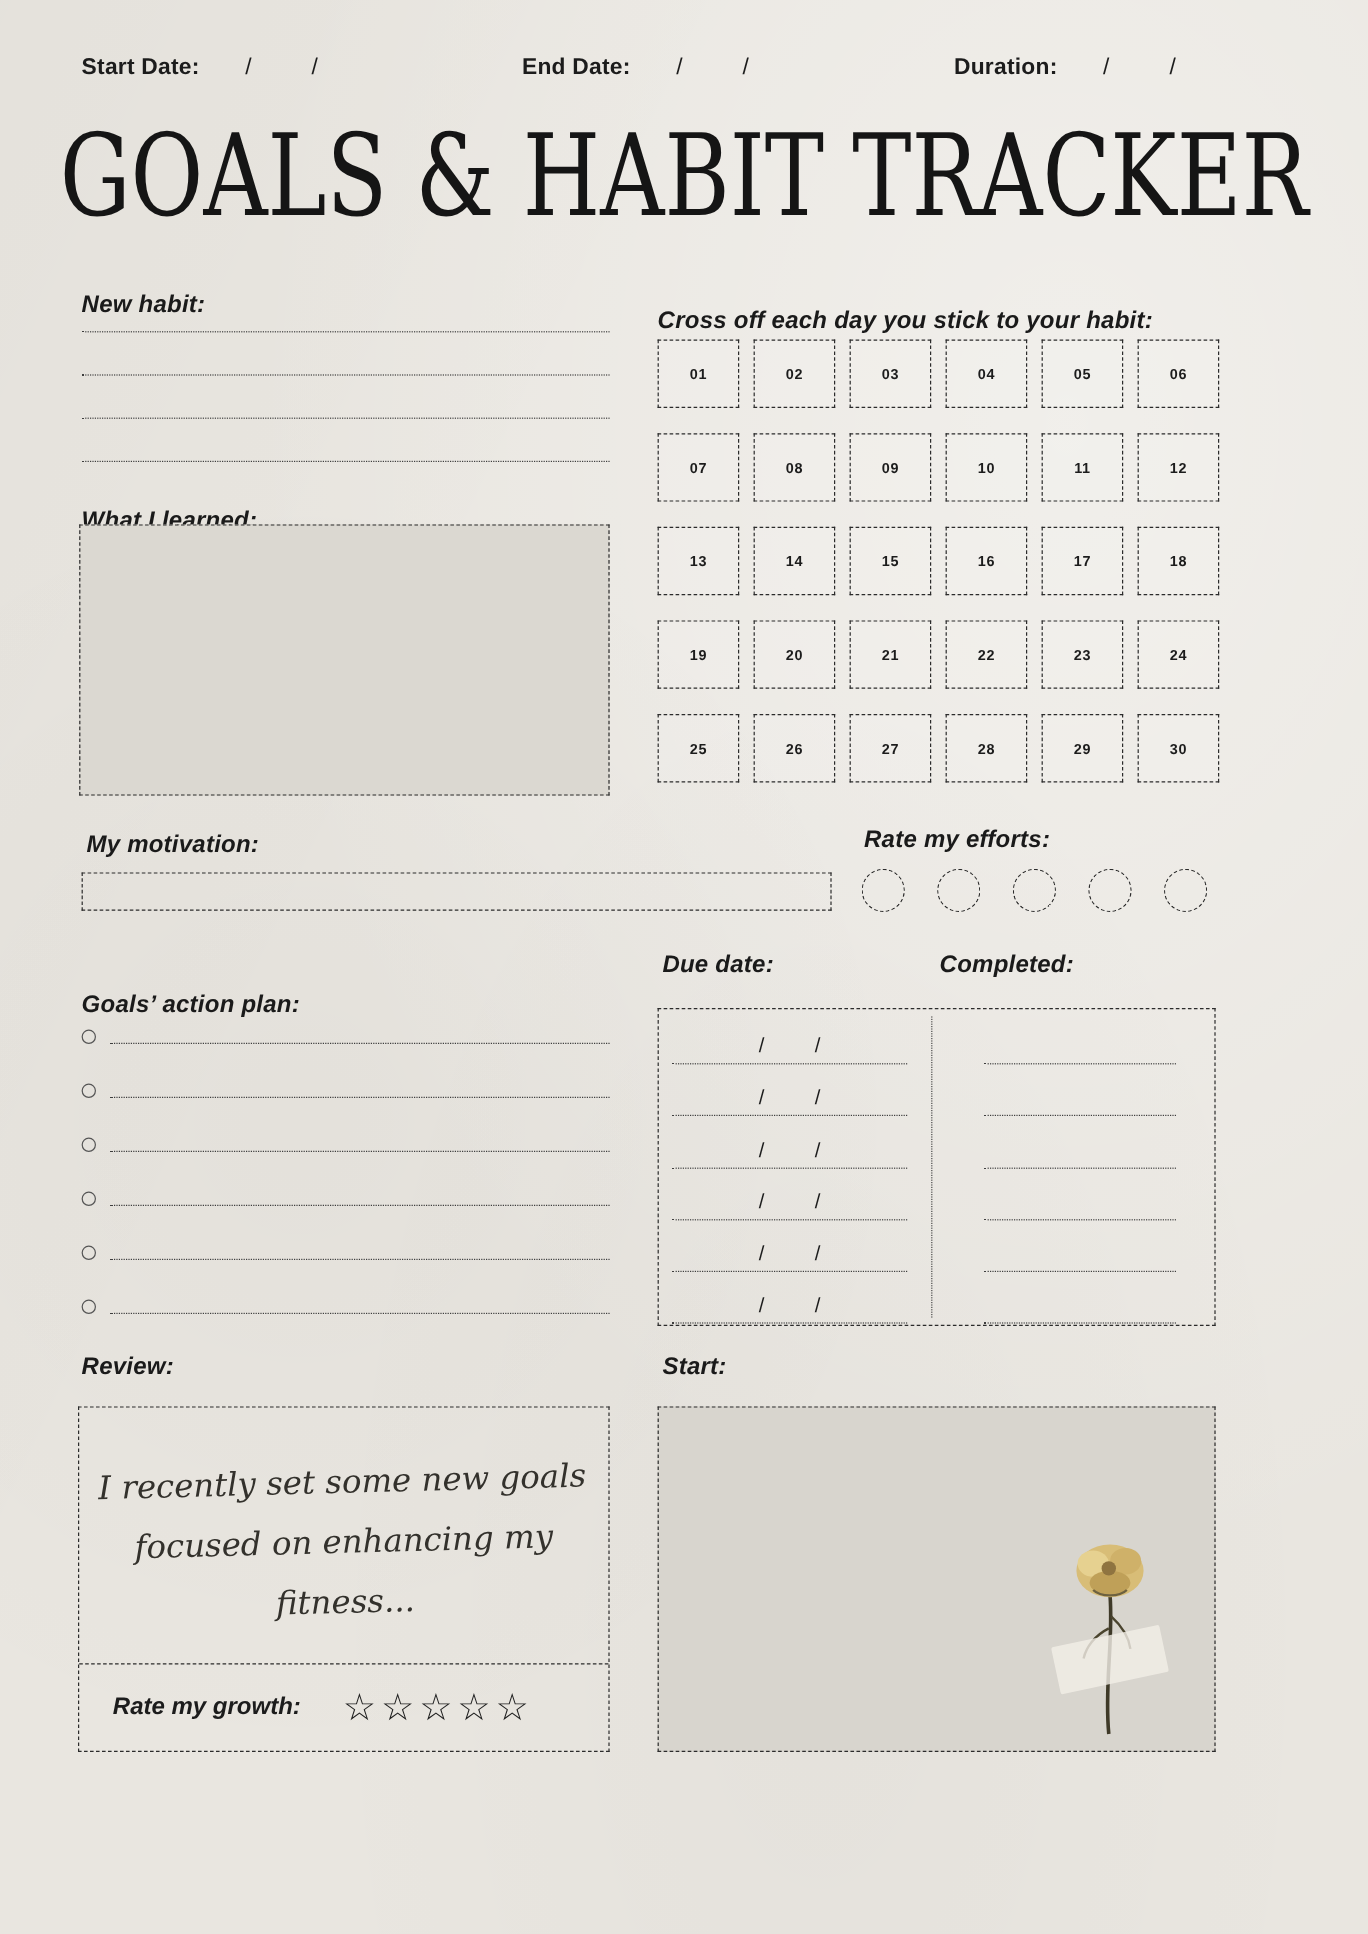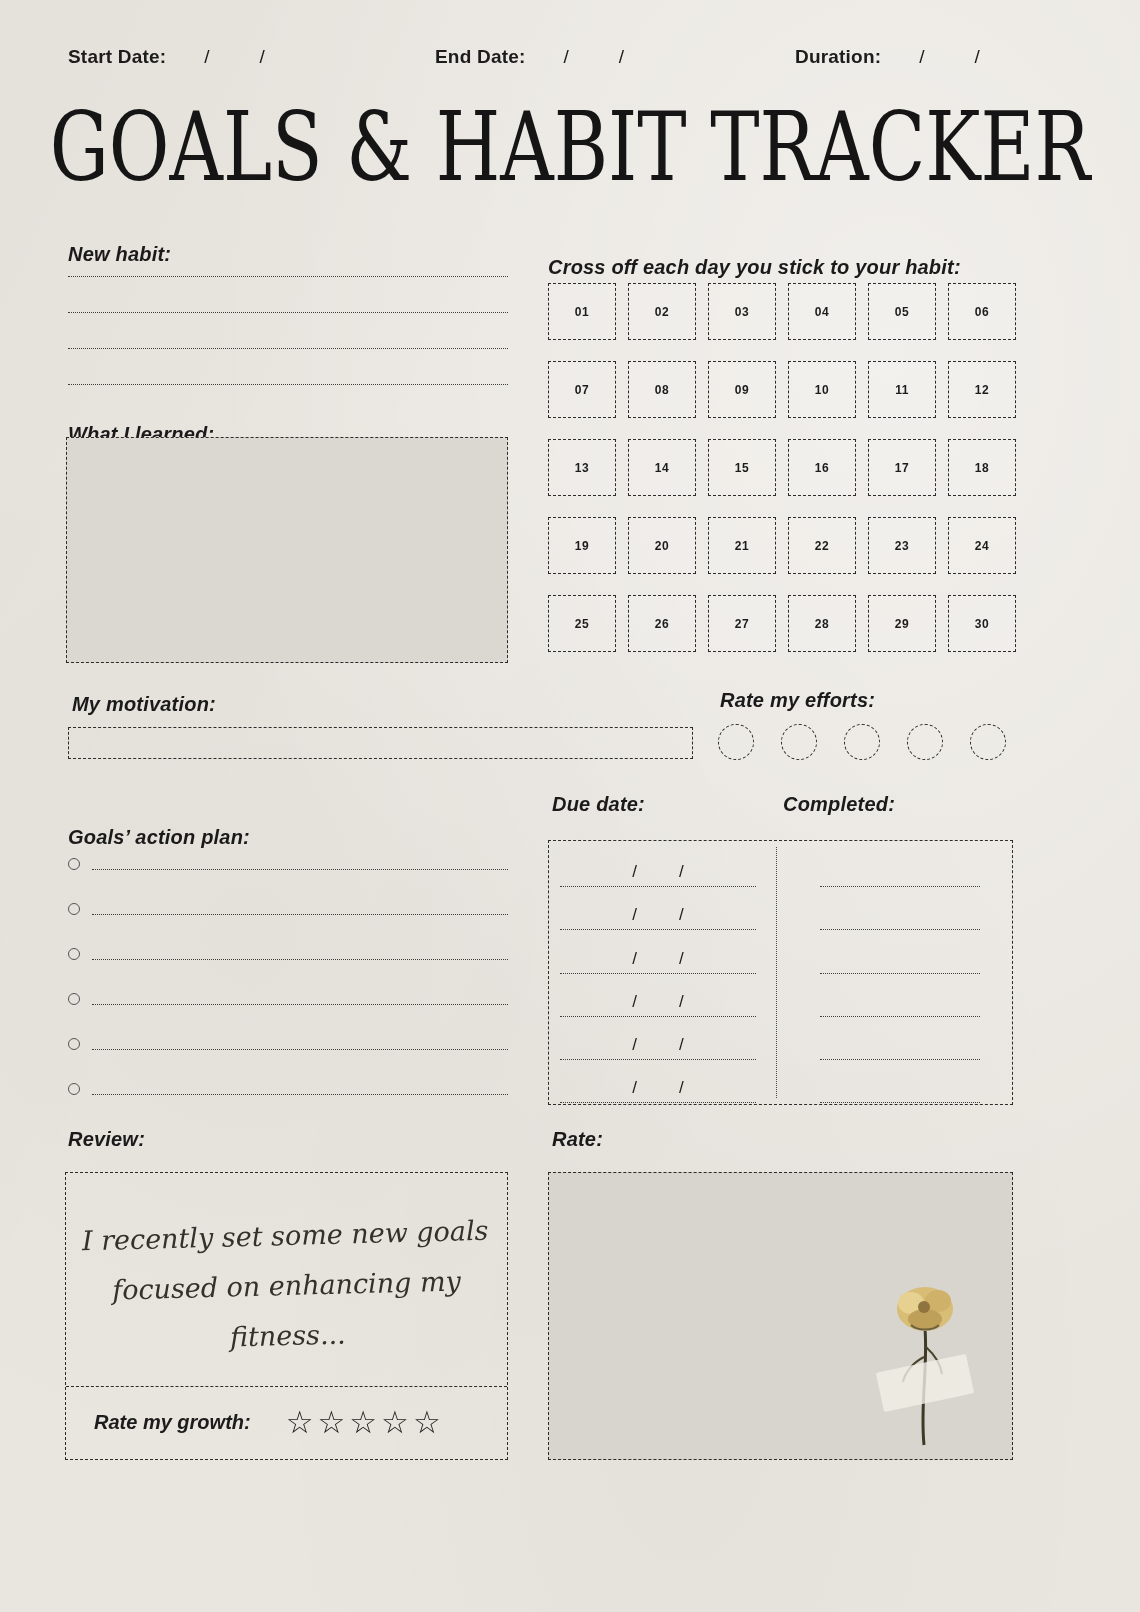--- a/index.html
+++ b/index.html
@@ -358,21 +358,21 @@
       <span class="growth-stars">
         <span class="star">☆</span>
         <span class="star">☆</span>
         <span class="star">☆</span>
         <span class="star">☆</span>
         <span class="star">☆</span>
       </span>
     </div>
   </div>
 
-  <div class="section-label" id="note-label">Rate:</div>
+  <div class="section-label" id="note-label">Start:</div>
   <div class="note-box">
     <svg class="flower" width="120" height="170" viewBox="0 0 120 170">
 
       <path d="M58 50 C61 88 53 126 57 166" stroke="#3f3a28" stroke-width="3" fill="none"></path>
       <path d="M57 78 C45 84 38 94 36 103" stroke="#4a442e" stroke-width="2" fill="none"></path>
       <path d="M59 68 C70 78 74 88 75 95" stroke="#4a442e" stroke-width="2" fill="none"></path>
 
       <ellipse cx="58" cy="30" rx="28" ry="22" fill="#d8bd77"></ellipse>
       <ellipse cx="44" cy="24" rx="13" ry="11" fill="#e6d190"></ellipse>
       <ellipse cx="71" cy="22" rx="13" ry="11" fill="#cfb169"></ellipse>

